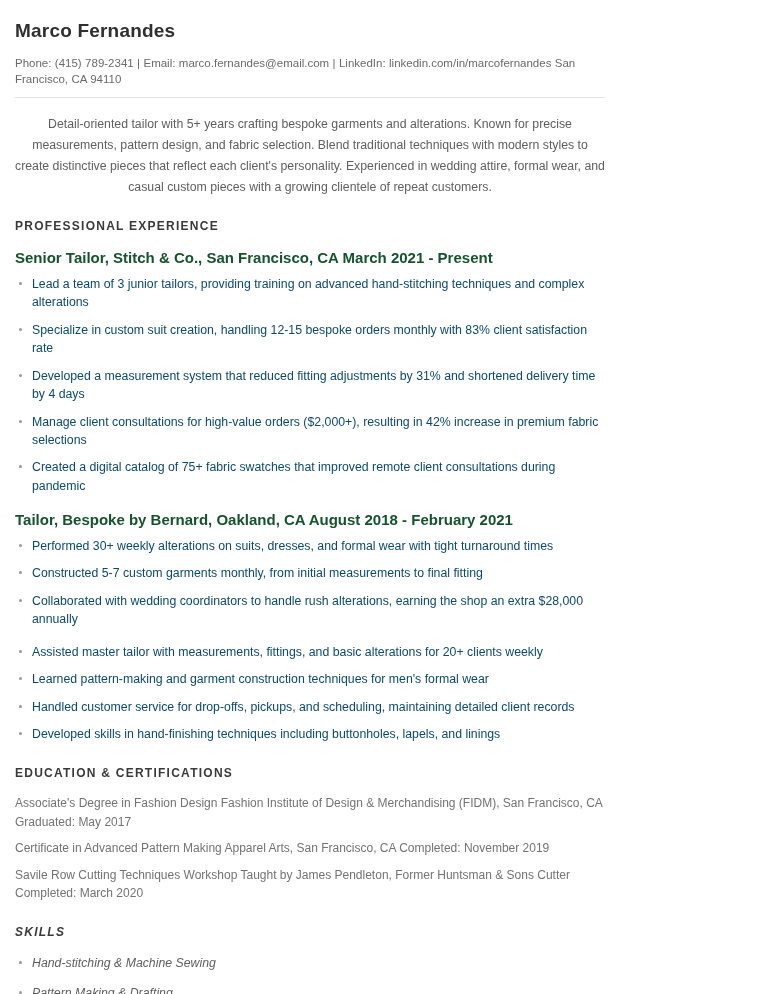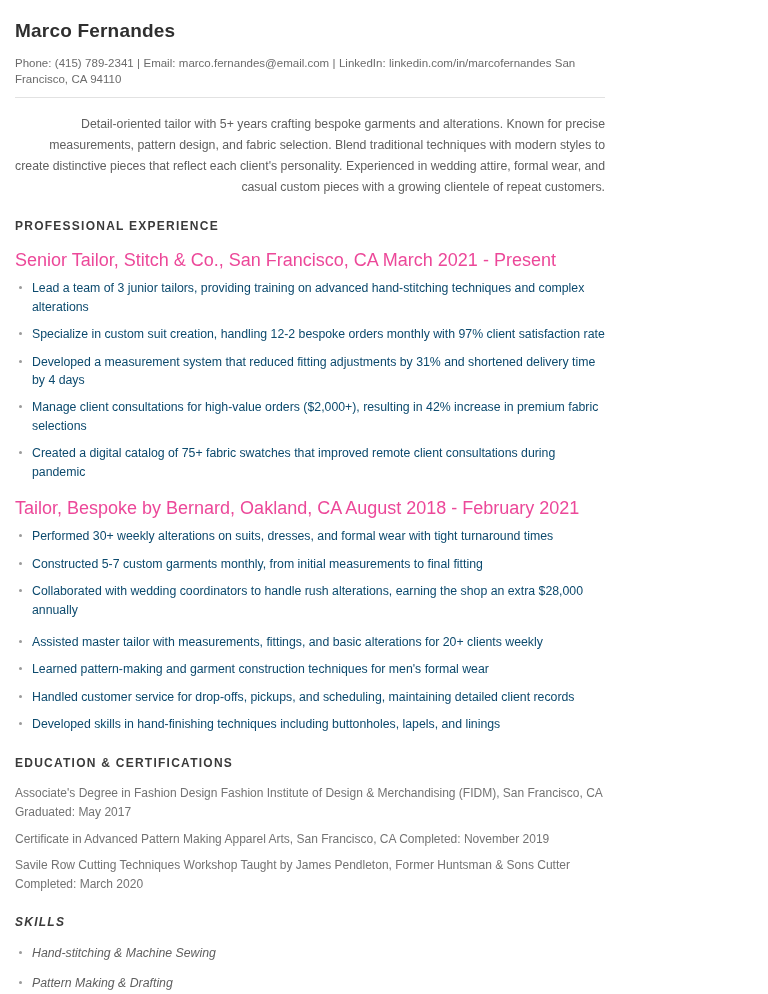--- a/index.html
+++ b/index.html
@@ -43,21 +43,21 @@
     border: 0;
     margin: 10px 0 16px 0;
     width: 100%;
   }
 
   .summary {
     font-size: 12.3px;
     color: #5f5f5f;
     line-height: 1.72;
     margin: 0 0 20px 0;
-    text-align: right;
+    text-align: center;
   }
 
   .section-heading {
     font-size: 12px;
     font-weight: bold;
     color: #3a3a3a;
     letter-spacing: 1.25px;
     text-transform: uppercase;
     margin: 0 0 13px 0;
     line-height: 1.3;
@@ -72,23 +72,23 @@
   }
 
   .job {
     margin-bottom: 14px;
   }
   .job:last-child {
     margin-bottom: 0;
   }
 
   .job-title {
-    font-size: 18px;
-    font-weight: normal;
-    color: #ec4899;
+    font-size: 15px;
+    font-weight: bold;
+    color: #14532d;
     line-height: 1.45;
     margin: 0 0 6px 0;
   }
 
   ul.bullets {
     list-style: none;
     margin: 0;
     padding: 0;
   }
   ul.bullets li {
@@ -166,21 +166,21 @@
   <p class="summary">Detail-oriented tailor with 5+ years crafting bespoke garments and alterations. Known for precise measurements, pattern design, and fabric selection. Blend traditional techniques with modern styles to create distinctive pieces that reflect each client's personality. Experienced in wedding attire, formal wear, and casual custom pieces with a growing clientele of repeat customers.</p>
 
   <div class="section">
     <h2 class="section-heading">PROFESSIONAL EXPERIENCE</h2>
     <div>
 
       <div class="job">
         <div class="job-title">Senior Tailor, Stitch &amp; Co., San Francisco, CA March 2021 - Present</div>
         <ul class="bullets">
           <li>Lead a team of 3 junior tailors, providing training on advanced hand-stitching techniques and complex alterations</li>
-          <li>Specialize in custom suit creation, handling 12-2 bespoke orders monthly with 97% client satisfaction rate</li>
+          <li>Specialize in custom suit creation, handling 12-15 bespoke orders monthly with 83% client satisfaction rate</li>
           <li>Developed a measurement system that reduced fitting adjustments by 31% and shortened delivery time by 4 days</li>
           <li>Manage client consultations for high-value orders ($2,000+), resulting in 42% increase in premium fabric selections</li>
           <li>Created a digital catalog of 75+ fabric swatches that improved remote client consultations during pandemic</li>
         </ul>
       </div>
 
       <div class="job">
         <div class="job-title">Tailor, Bespoke by Bernard, Oakland, CA August 2018 - February 2021</div>
         <ul class="bullets">
           <li>Performed 30+ weekly alterations on suits, dresses, and formal wear with tight turnaround times</li>

